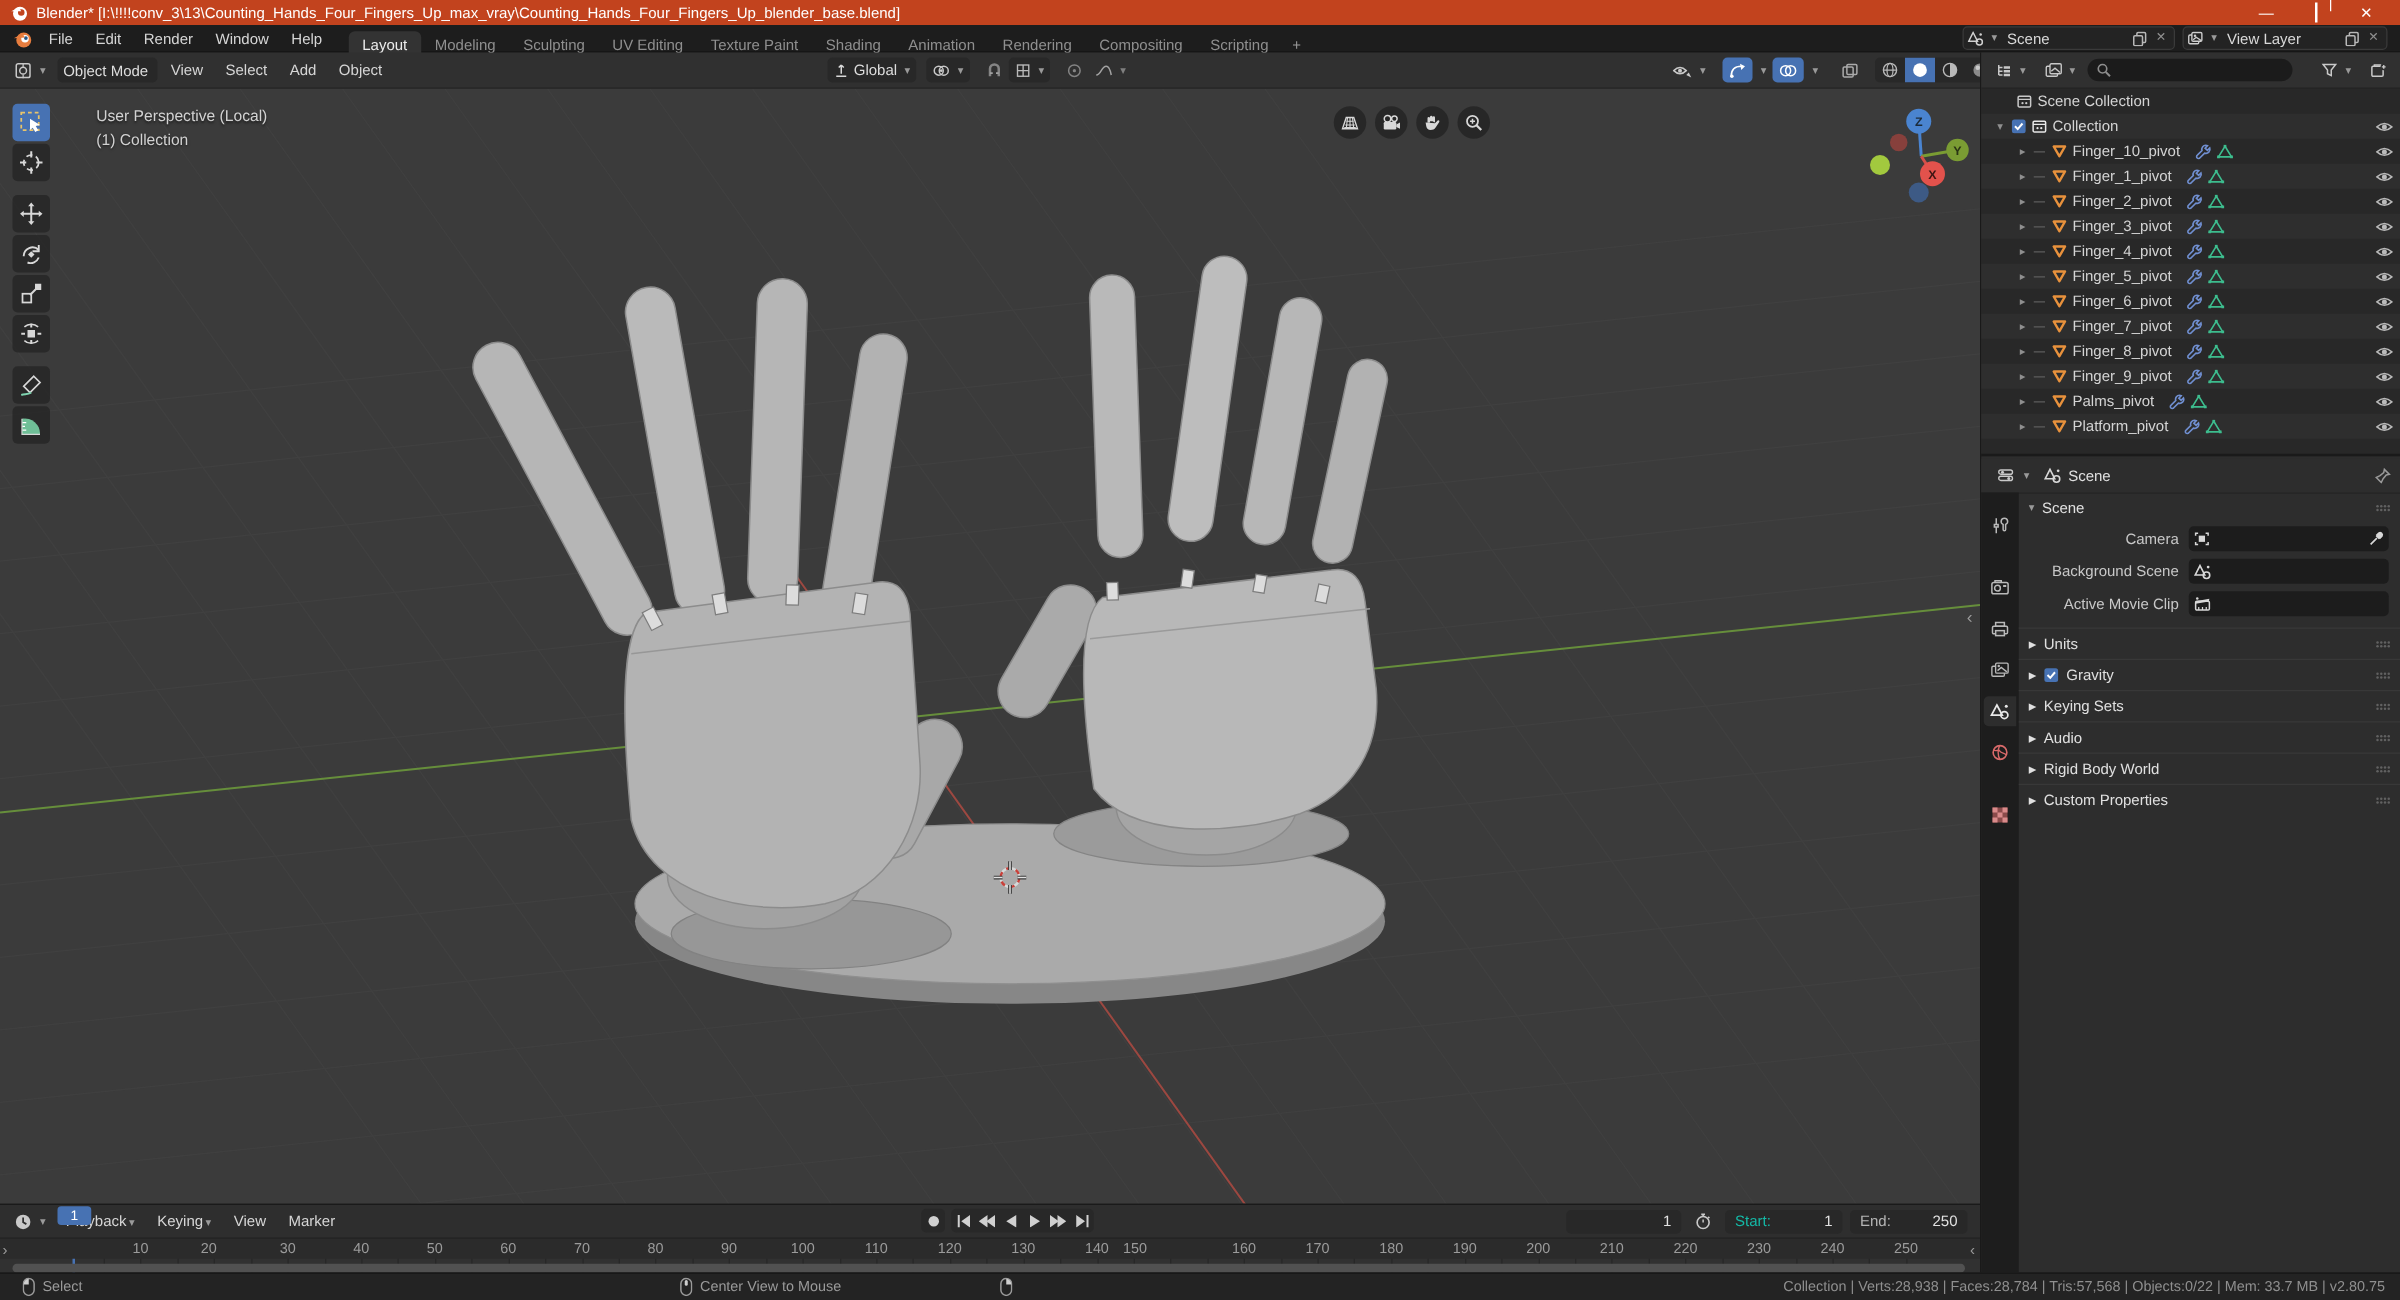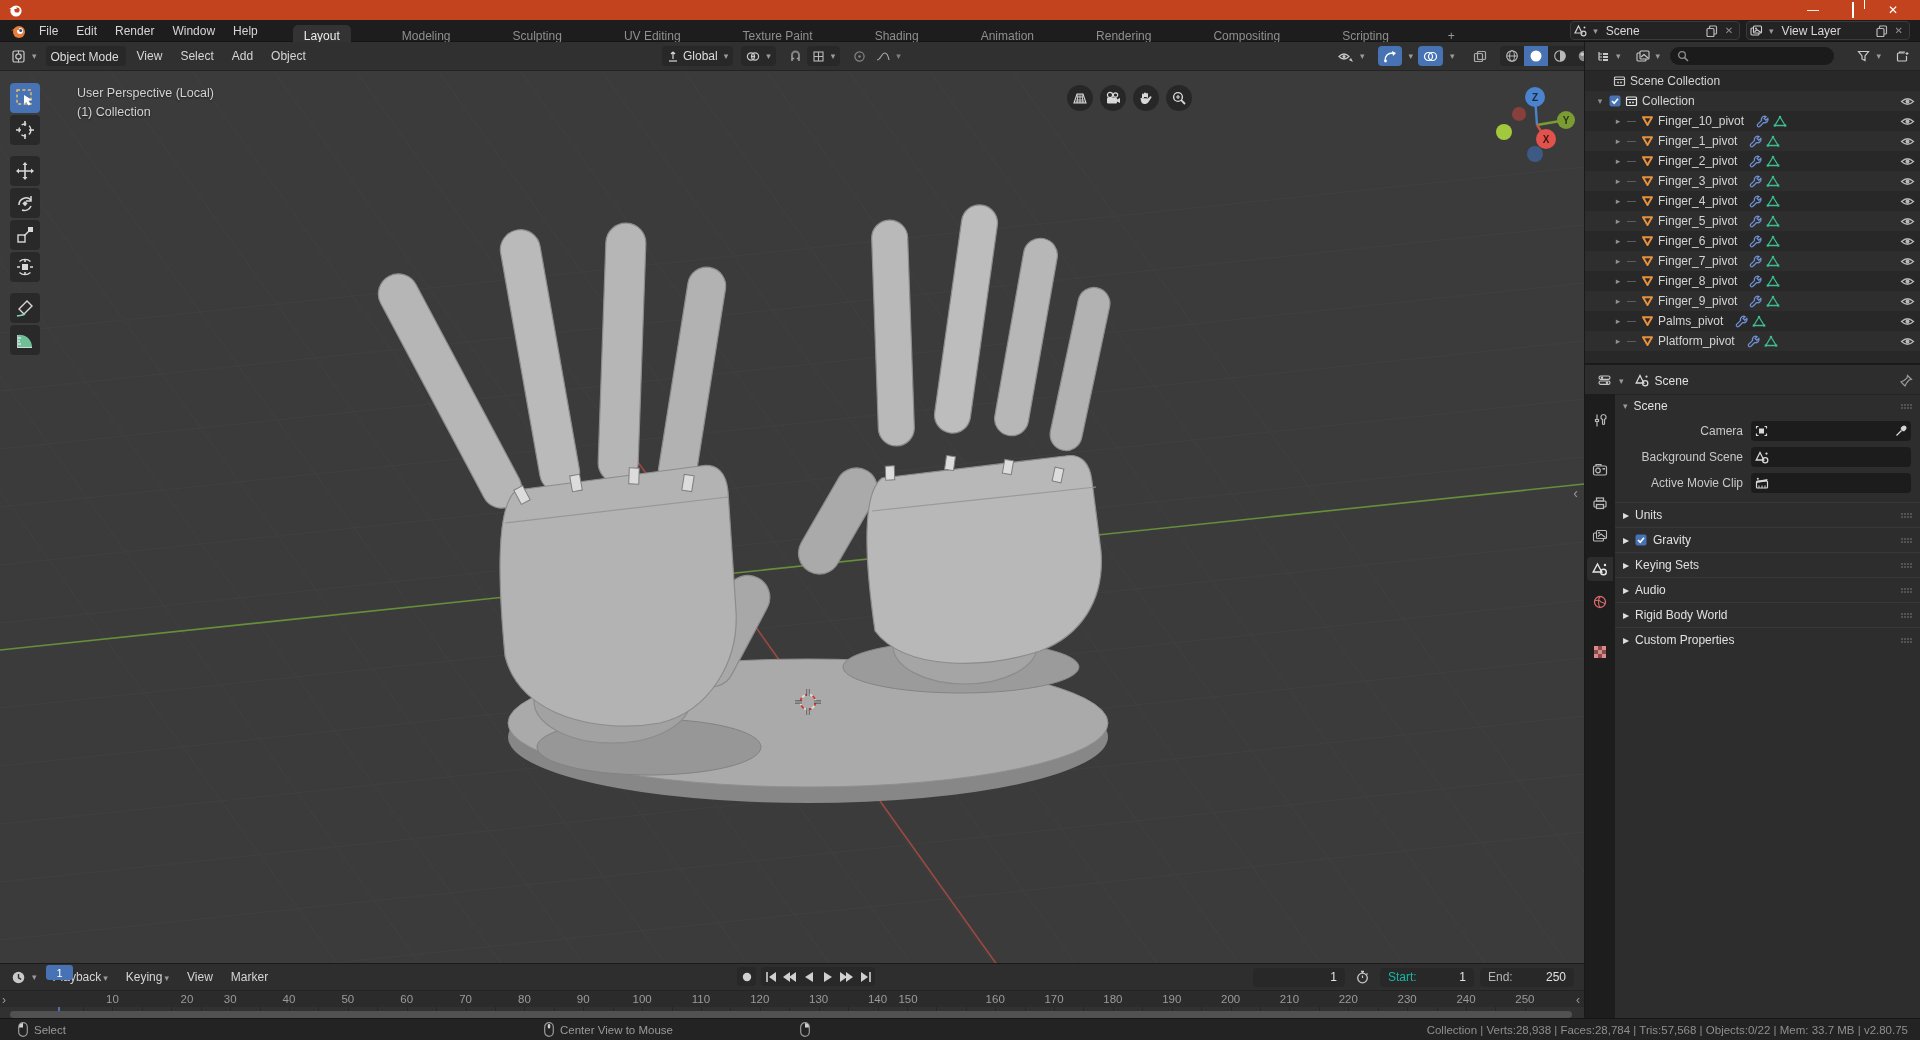--- a/index.html
+++ b/index.html
@@ -17,21 +17,21 @@
   #titlebar .wtitle{font-size:12px;white-space:nowrap;overflow:hidden;}
   #wincontrols{margin-left:auto;display:flex;gap:26px;padding-right:12px;}
   #wincontrols .wc{color:#fff;font-size:12px;width:14px;text-align:center;cursor:default;}
   .restore-box{width:9px;height:9px;border:1.4px solid #fff;position:relative;margin-top:2px;}
   .restore-box:before{content:"";position:absolute;left:2px;top:-4px;width:9px;height:9px;border:1.4px solid #fff;border-bottom:none;border-left:none;}
 
   
   #topbar{left:0;top:20px;width:1920px;height:22px;background:#1d1d1d;display:flex;align-items:center;
           padding:0 6px;box-sizing:border-box;border-bottom:1px solid #151515;}
   .menu-item{padding:0 9px;color:#d6d6d6;height:22px;line-height:22px;border-radius:3px;}
-  .wstabs{display:flex;margin-left:26px;height:32px;align-items:flex-end;gap:40px;}
+  .wstabs{display:flex;margin-left:12px;height:32px;align-items:flex-end;}
   .wstab{padding:3px 11px 3px 11px;color:#8f8f8f;border-radius:5px 5px 0 0;line-height:16px;}
   .wstab.active{background:#333333;color:#ececec;}
   .wstab.add{color:#9a9a9a;padding:3px 8px;}
   #topbar-right{margin-left:auto;display:flex;align-items:center;gap:6px;padding-right:4px;}
   .selector{display:flex;align-items:center;background:#232323;border:1px solid #3a3a3a;border-radius:4px;height:17px;padding:0 3px;gap:4px;}
   .selector .lbl{color:#d9d9d9;padding:0 4px;}
   .mini-x{color:#8f8f8f;font-size:10px;padding:0 3px;}
 
   
   #vp-header{left:0;top:42px;width:1584px;height:29px;background:#303030;border-bottom:1px solid #232323;
@@ -116,20 +116,21 @@
 <div id="app">
 
   <div id="titlebar" class="abs">
     <span>
       <svg width="14" height="14" viewBox="0 0 14 14">
           <circle cx="8" cy="8" r="5.6" fill="#fff"></circle>
           <circle cx="9" cy="7" r="2.6" fill="#C2431E"></circle>
           <path d="M1 6 L7 3 L9 6 Z" fill="#fff"></path>
         </svg>
     </span>
+    <span class="wtitle">Blender* [I:\!!!!conv_3\13\Counting_Hands_Four_Fingers_Up_max_vray\Counting_Hands_Four_Fingers_Up_blender_base.blend]</span>
     <div id="wincontrols">
       <span class="wc">—</span>
       <span class="wc"><span class="restore-box"></span></span>
       <span class="wc">✕</span>
     </div>
   </div>
 
   <div id="topbar" class="abs">
     <span style="margin:0 4px;">
       <svg width="16" height="16" viewBox="0 0 16 16">
@@ -1247,21 +1248,21 @@
         <span class="val">1</span>
         </span>
       <span class="tl-field" style="width:78px;">
         <span style="color:#b5b5b5;">End:</span>
         <span class="val">250</span>
         </span>
     </div>
 
     <div id="ruler">
         <span class="ruler-num" style="left: 97.465px;">10</span>
-        <span class="ruler-num" style="left: 172px;">20</span>
+        <span class="ruler-num" style="left: 152px;">20</span>
         <span class="ruler-num" style="left: 215.165px;">30</span>
         <span class="ruler-num" style="left: 274.015px;">40</span>
         <span class="ruler-num" style="left: 332.865px;">50</span>
         <span class="ruler-num" style="left: 391.715px;">60</span>
         <span class="ruler-num" style="left: 450.565px;">70</span>
         <span class="ruler-num" style="left: 509.415px;">80</span>
         <span class="ruler-num" style="left: 568.265px;">90</span>
         <span class="ruler-num" style="left: 627.115px;">100</span>
         <span class="ruler-num" style="left: 685.965px;">110</span>
         <span class="ruler-num" style="left: 744.815px;">120</span>

